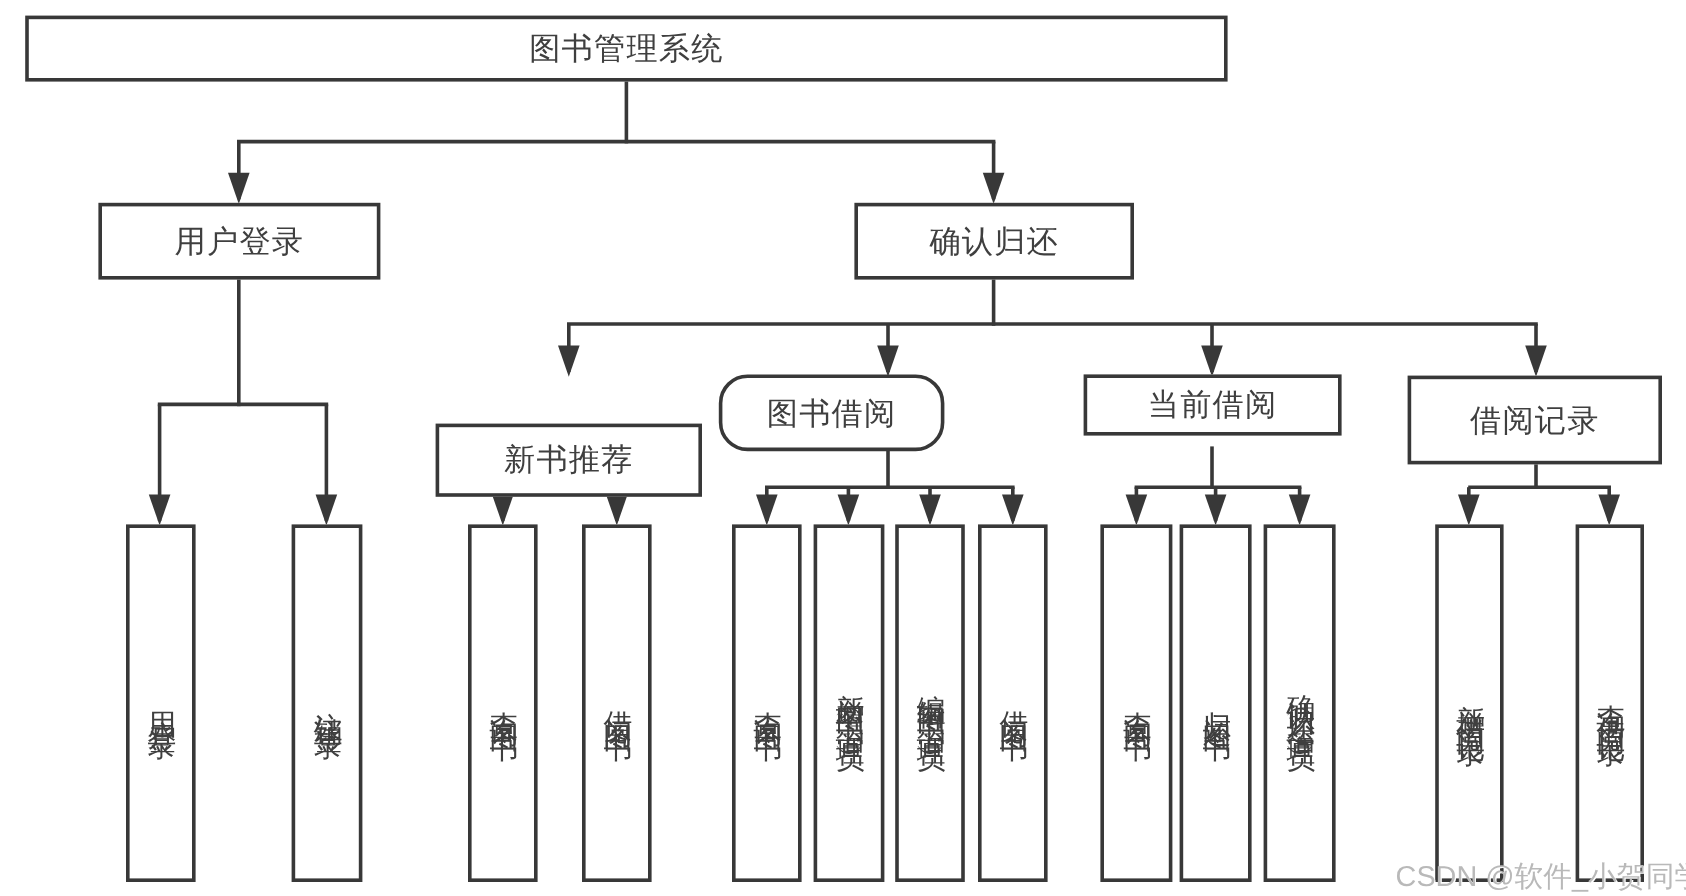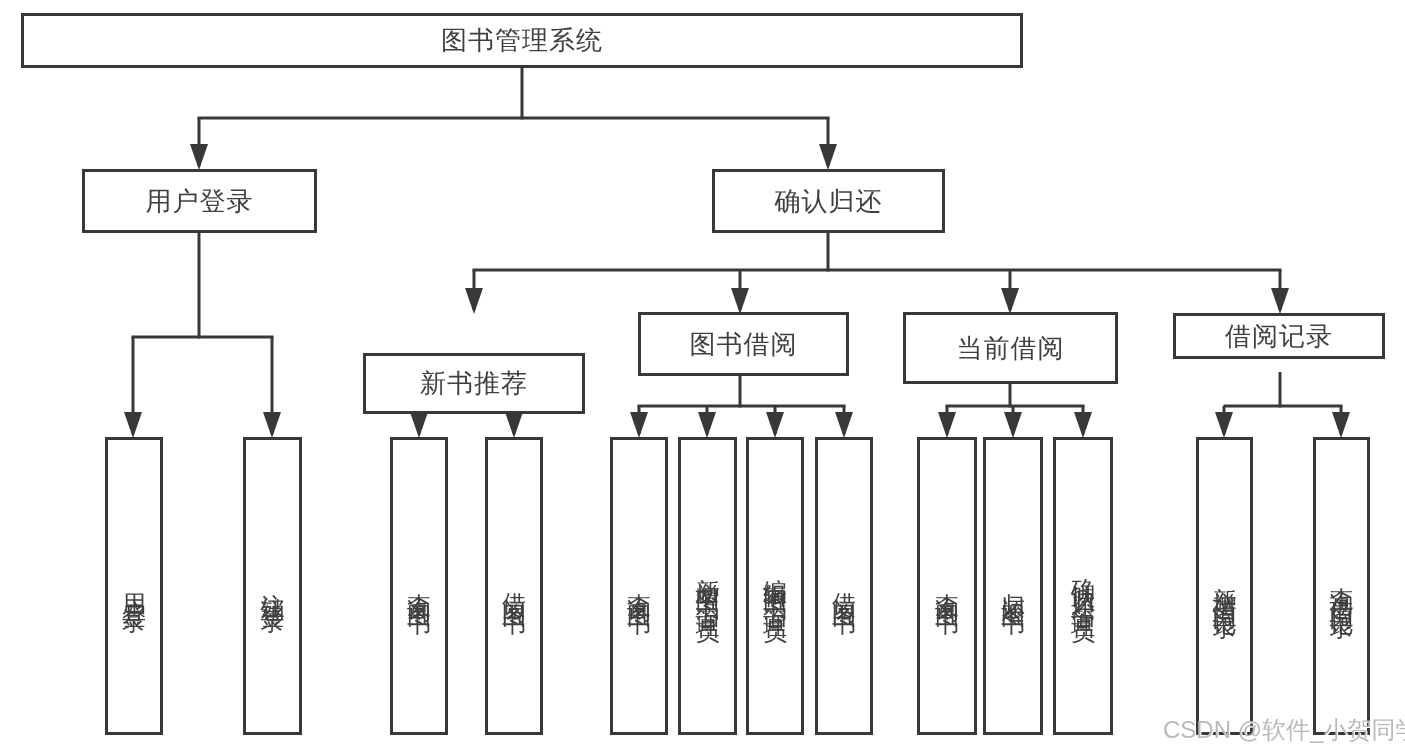--- a/index.html
+++ b/index.html
@@ -137,27 +137,27 @@
   <div class="node h" style="left:82px; top:169px; width:235px; height:64px;">
     <span>用户登录</span>
   </div>
   <div class="node h" style="left:712px; top:169px; width:233px; height:64px;">
     <span>确认归还</span>
   </div>
 
   <div class="node h" style="left:363px; top:313px; width:222px; height:61px;margin-top:40px;">
     <span>新书推荐</span>
   </div>
-  <div class="node h" style="left:638px; top:312px; width:211px; height:64px;">
+  <div class="node h" style="left:599px; top:312px; width:188px; height:64px;border-radius:24px;">
     <span>图书借阅</span>
   </div>
-  <div class="node h" style="left:903px; top:312px; width:215px; height:72px;">
+  <div class="node h" style="left:903px; top:312px; width:215px; height:51px;">
     <span>当前借阅</span>
   </div>
-  <div class="node h" style="left:1173px; top:313px; width:212px; height:46px;">
+  <div class="node h" style="left:1173px; top:313px; width:212px; height:74px;">
     <span>借阅记录</span>
   </div>
 
   <div class="node v" style="left:105px; top:437px; width:58px; height:298px;">
     <span class="vtext">用户登录</span>
   </div>
   <div class="node v" style="left:243px; top:437px; width:59px; height:298px;">
     <span class="vtext">注销登录</span>
   </div>
 

